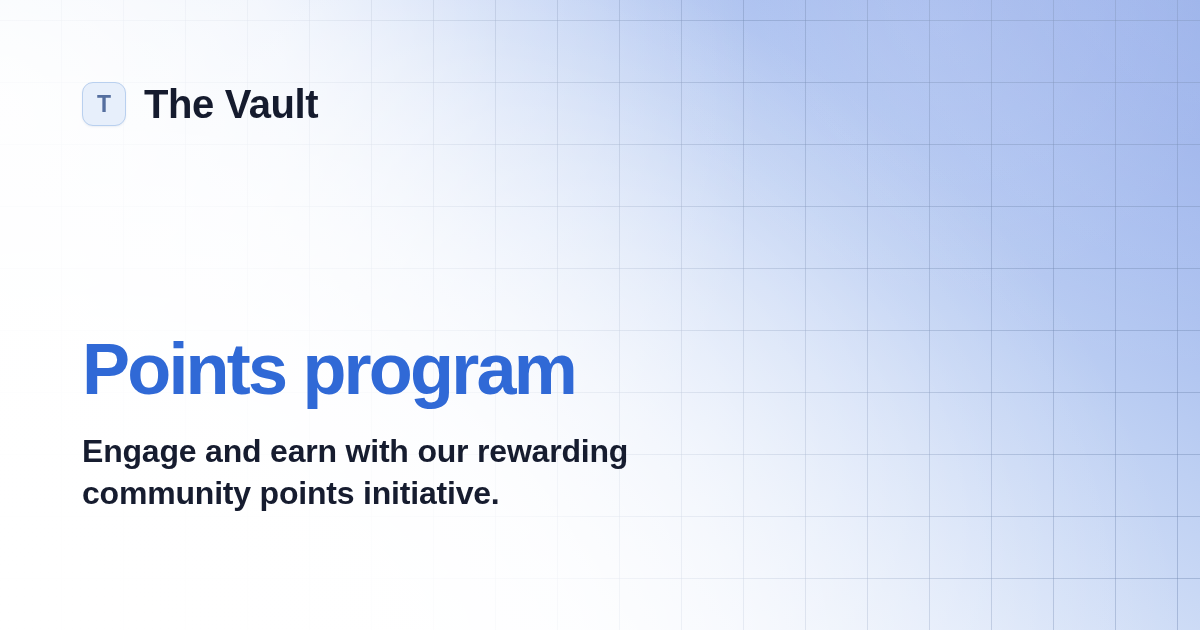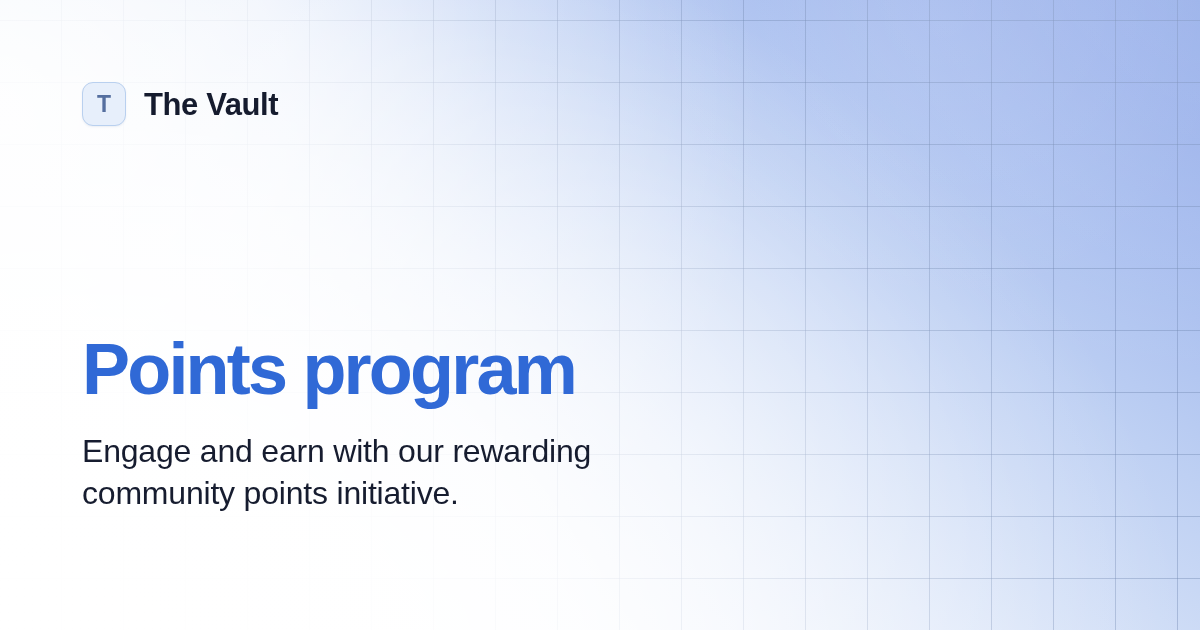--- a/index.html
+++ b/index.html
@@ -115,21 +115,21 @@
     box-shadow: 0 1px 2px rgba(80,110,160,0.10);
   }
   .brand-badge-letter {
     font-size: 23px;
     font-weight: bold;
     color: #556f9f;
     line-height: 1;
     letter-spacing: 0.2px;
   }
   .brand-name {
-    font-size: 31px;
+    font-size: 40px;
     font-weight: bold;
     color: #151b2e;
     letter-spacing: -0.4px;
     line-height: 1;
     white-space: nowrap;
   }
 
   
   .hero {
     position: absolute;
@@ -142,21 +142,21 @@
     font-weight: bold;
     color: #3069d6;
     letter-spacing: -2.8px;
     line-height: 1.0;
     margin: 0;
     white-space: nowrap;
   }
   .hero-subtitle {
     margin: 26px 0 0 0;
     font-size: 32px;
-    font-weight: normal;
+    font-weight: bold;
     color: #161c2f;
     line-height: 1.30;
     letter-spacing: -0.2px;
     max-width: 640px;
   }
 </style>
 </head>
 <body>
 
 <div class="banner">

